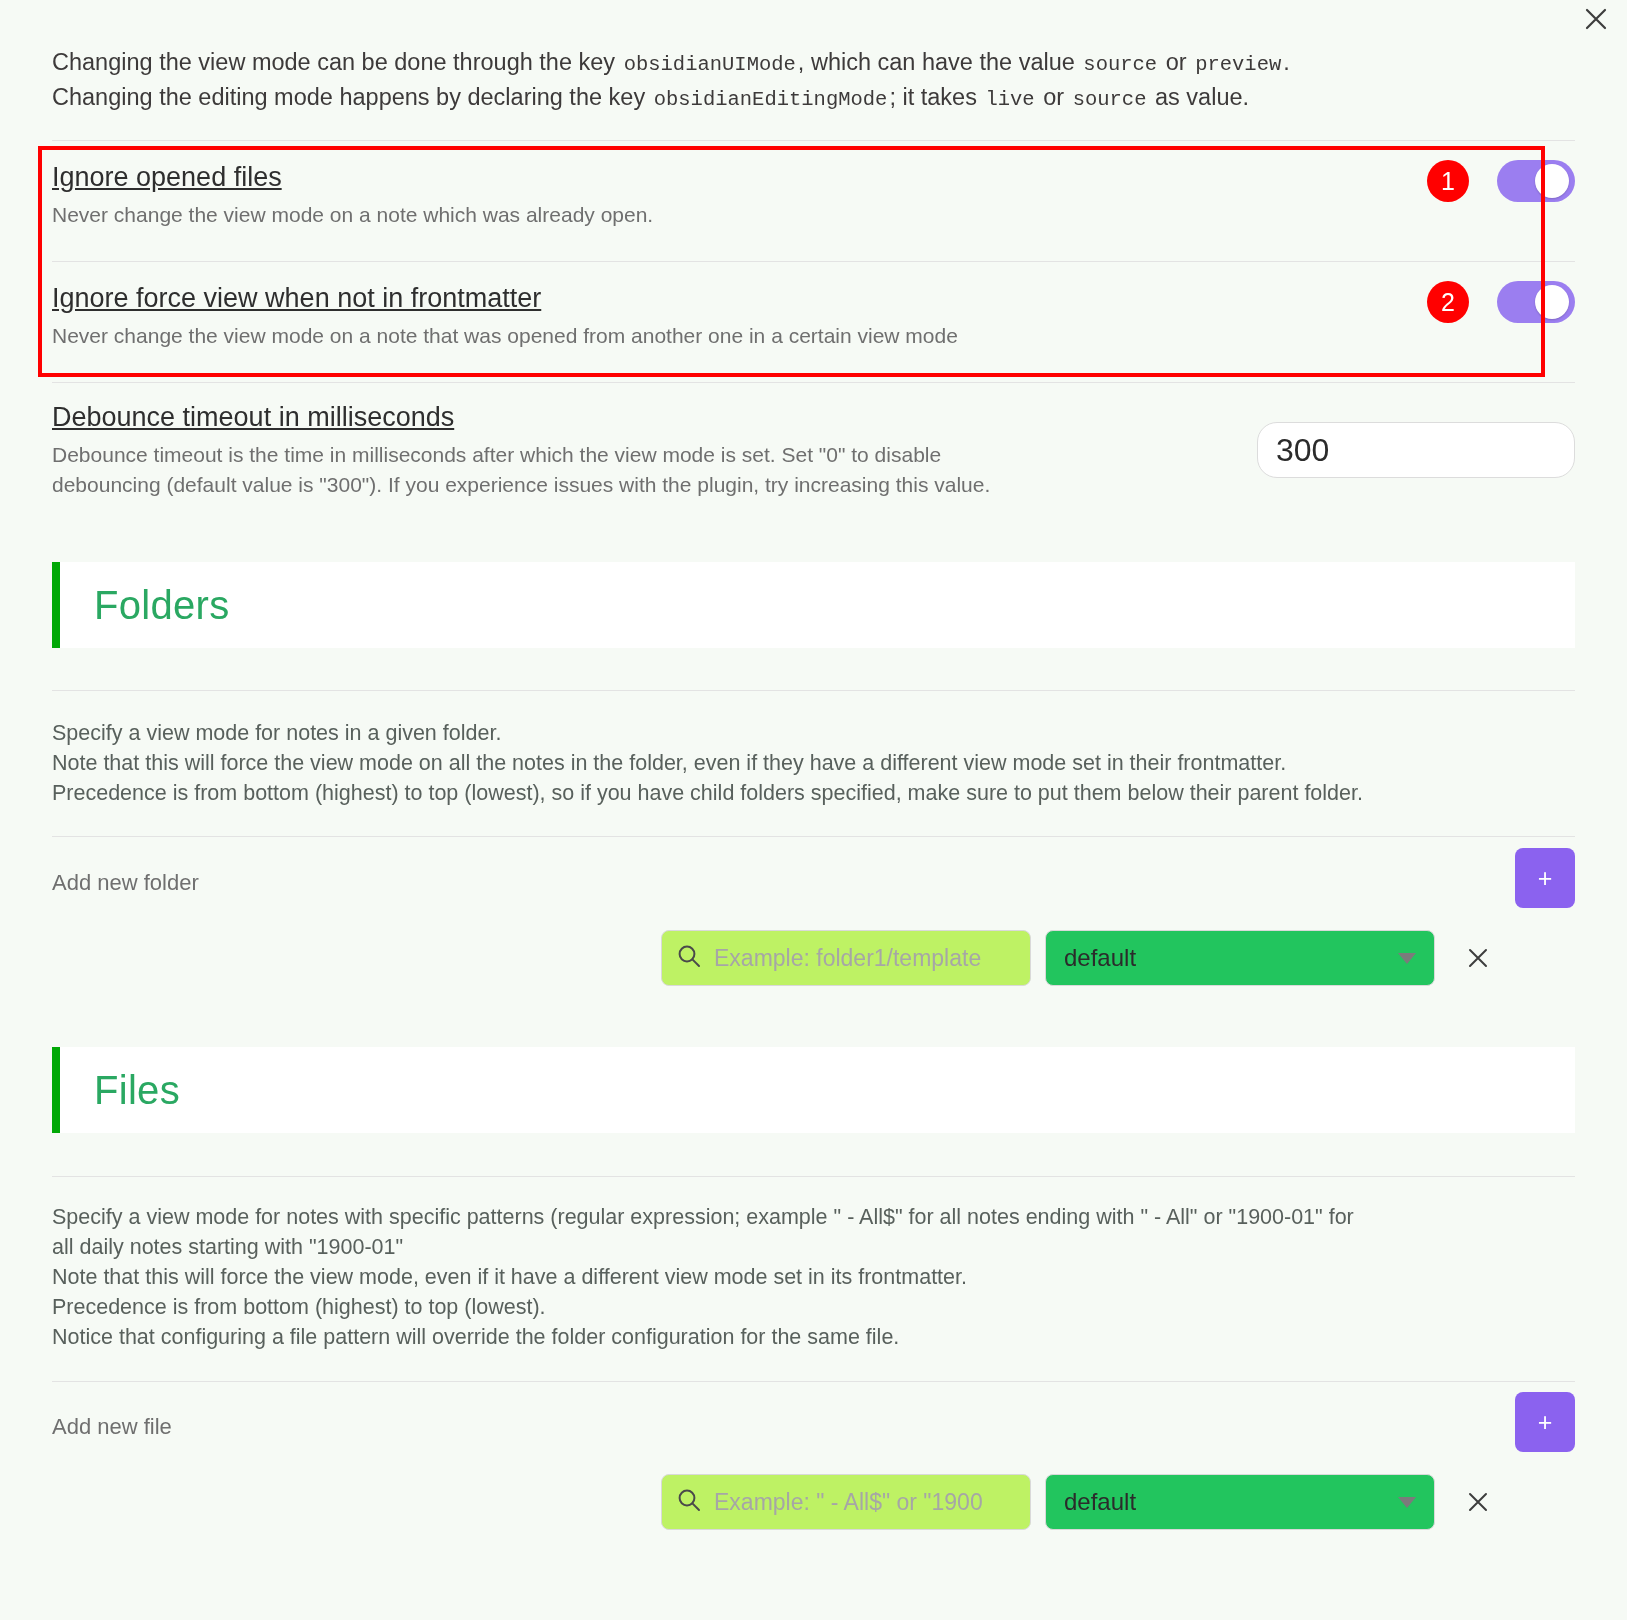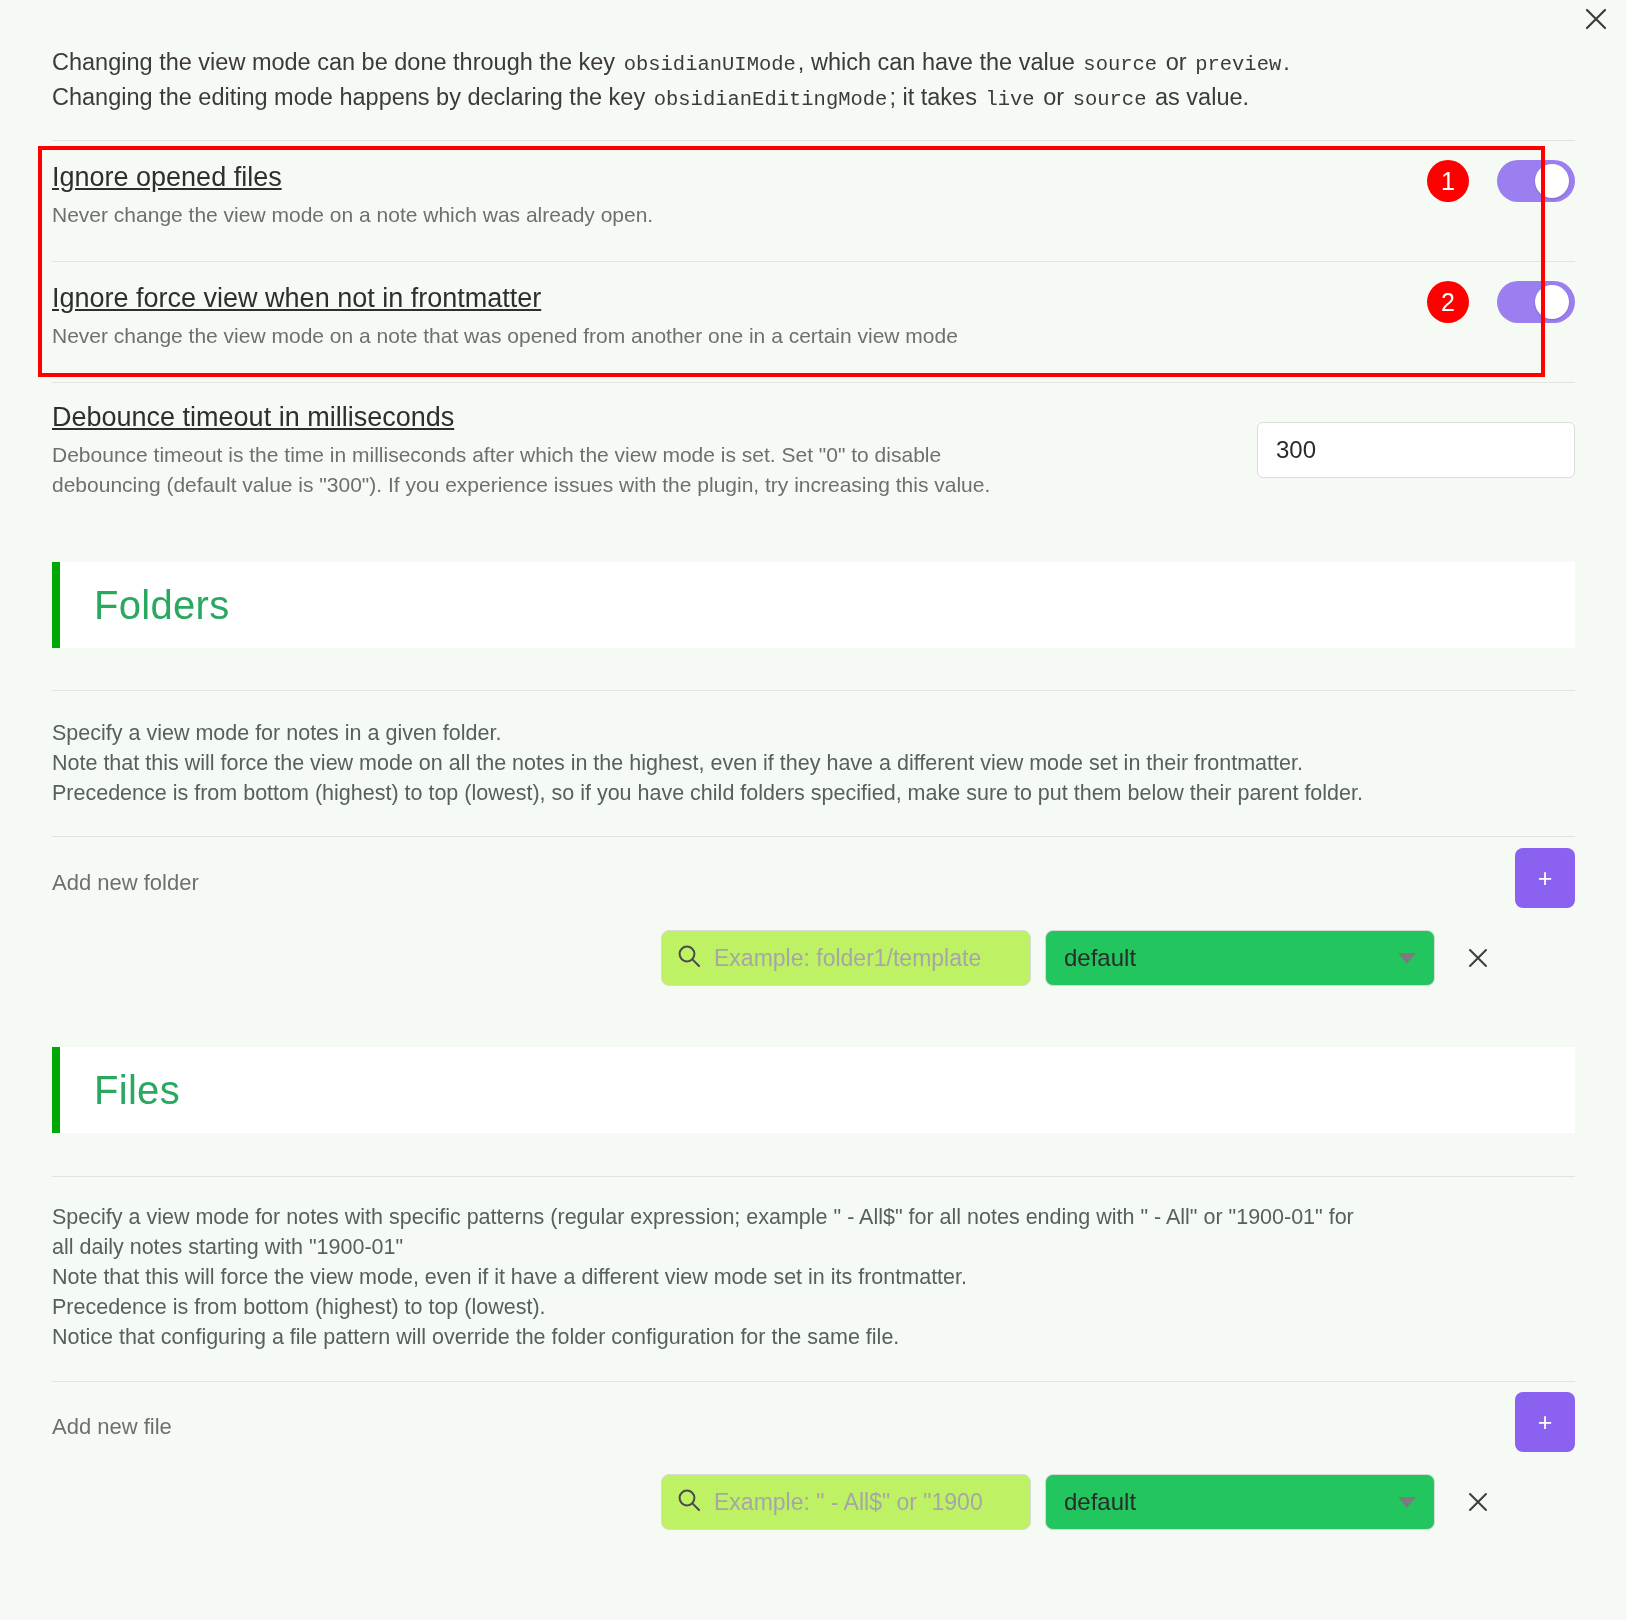--- a/index.html
+++ b/index.html
@@ -118,23 +118,23 @@
     width: 34px; height: 34px;
     border-radius: 50%;
     background: #ffffff;
     box-shadow: 0 1px 2px rgba(0,0,0,.18);
   }
 
   
   .num-input {
     width: 318px; height: 56px;
     border: 1px solid #dcdcdc;
-    border-radius: 6px;
+    border-radius: 20px;
     background: #ffffff;
-    font-size: 24px;
+    font-size: 32px;
     color: #2b2b2b;
     padding: 0 18px;
     font-family: "Liberation Sans", sans-serif;
     outline: none;
   }
 
   
   .section-head {
     position: absolute;
     left: 52px; right: 52px;
@@ -310,21 +310,21 @@
 
   <div class="section-head" style="top:562px;">
     <div class="section-bar"></div>
     <div class="section-title">Folders</div>
   </div>
 
   <div class="hr" style="top:690px;"></div>
 
   <div class="para" style="top:718px;">
     <div>Specify a view mode for notes in a given folder.</div>
-    <div>Note that this will force the view mode on all the notes in the highest, even if they have a different view mode set in their frontmatter.</div>
+    <div>Note that this will force the view mode on all the notes in the folder, even if they have a different view mode set in their frontmatter.</div>
     <div>Precedence is from bottom (highest) to top (lowest), so if you have child folders specified, make sure to put them below their parent folder.</div>
   </div>
 
   <div class="hr" style="top:836px;"></div>
 
   <div class="add-label" style="top:870px;">Add new folder</div>
   <button class="plus-btn" style="top:848px;">+</button>
 
   <div class="entry-row" style="top:930px; left:661px;">
     <div class="search-box">

